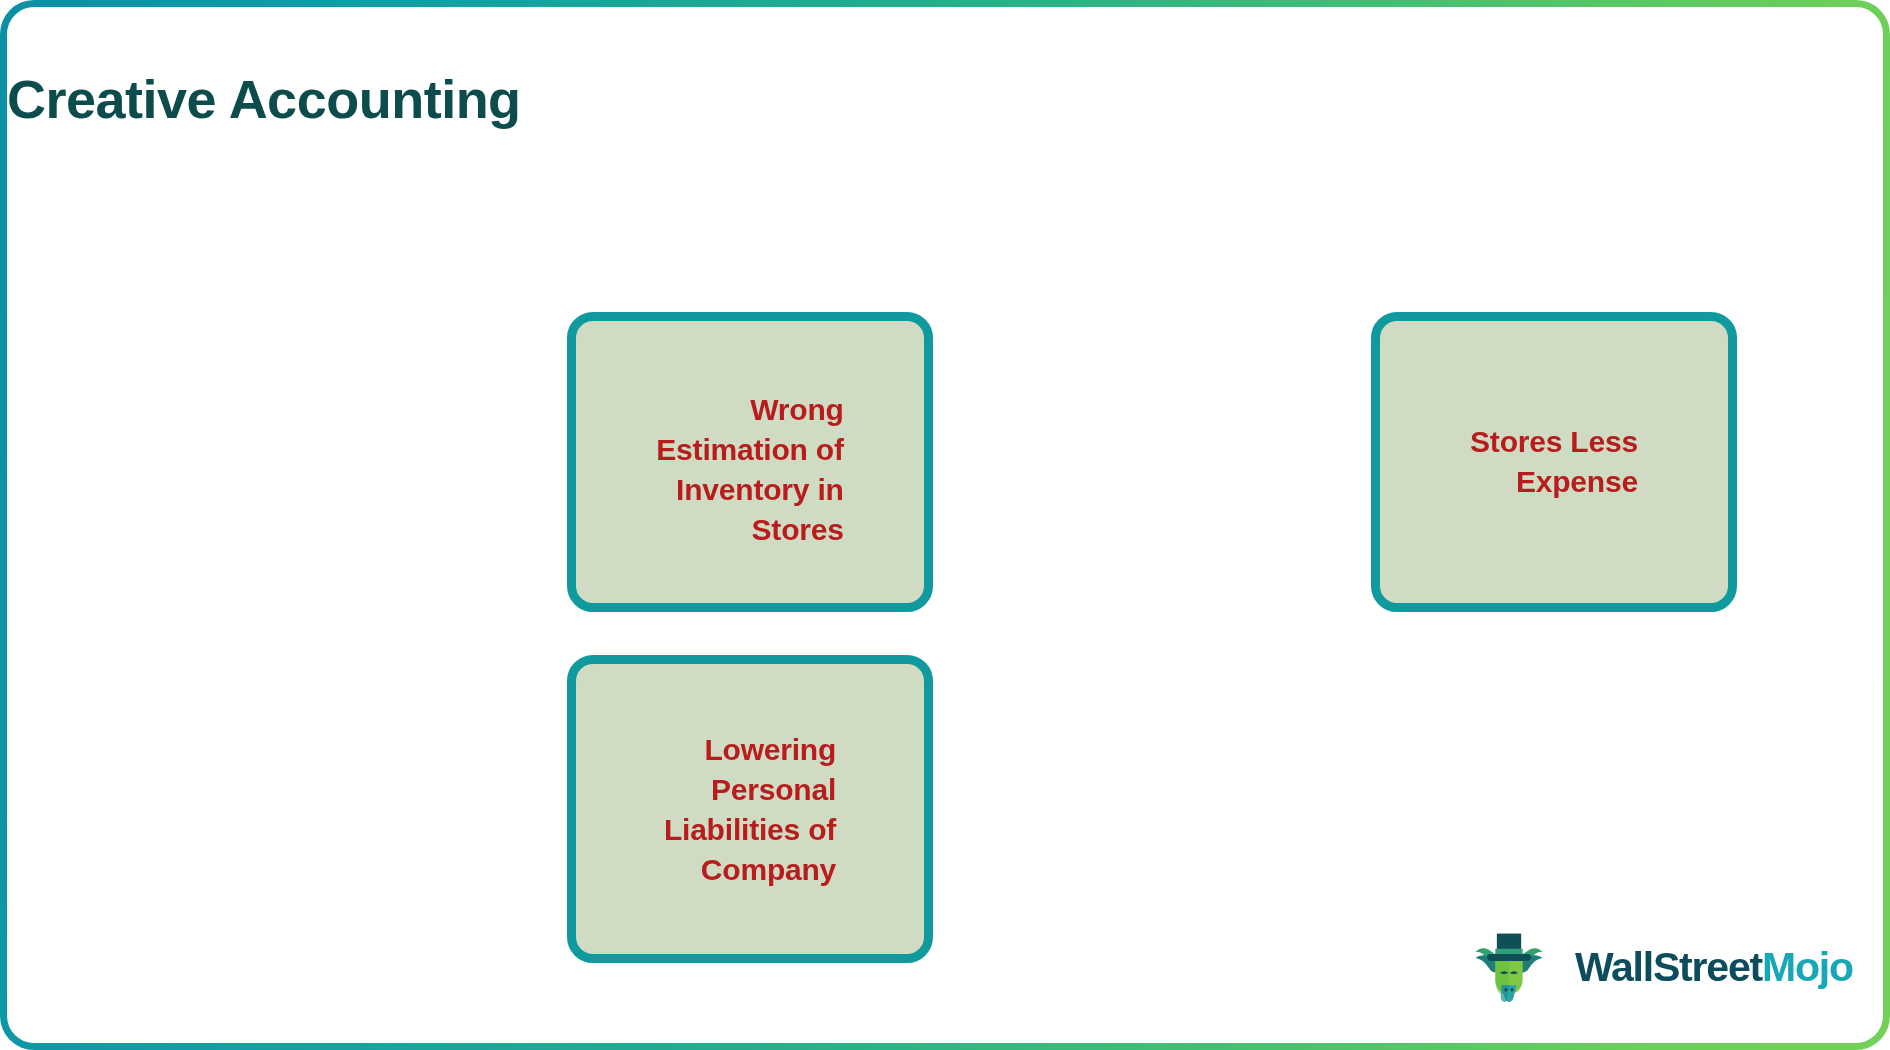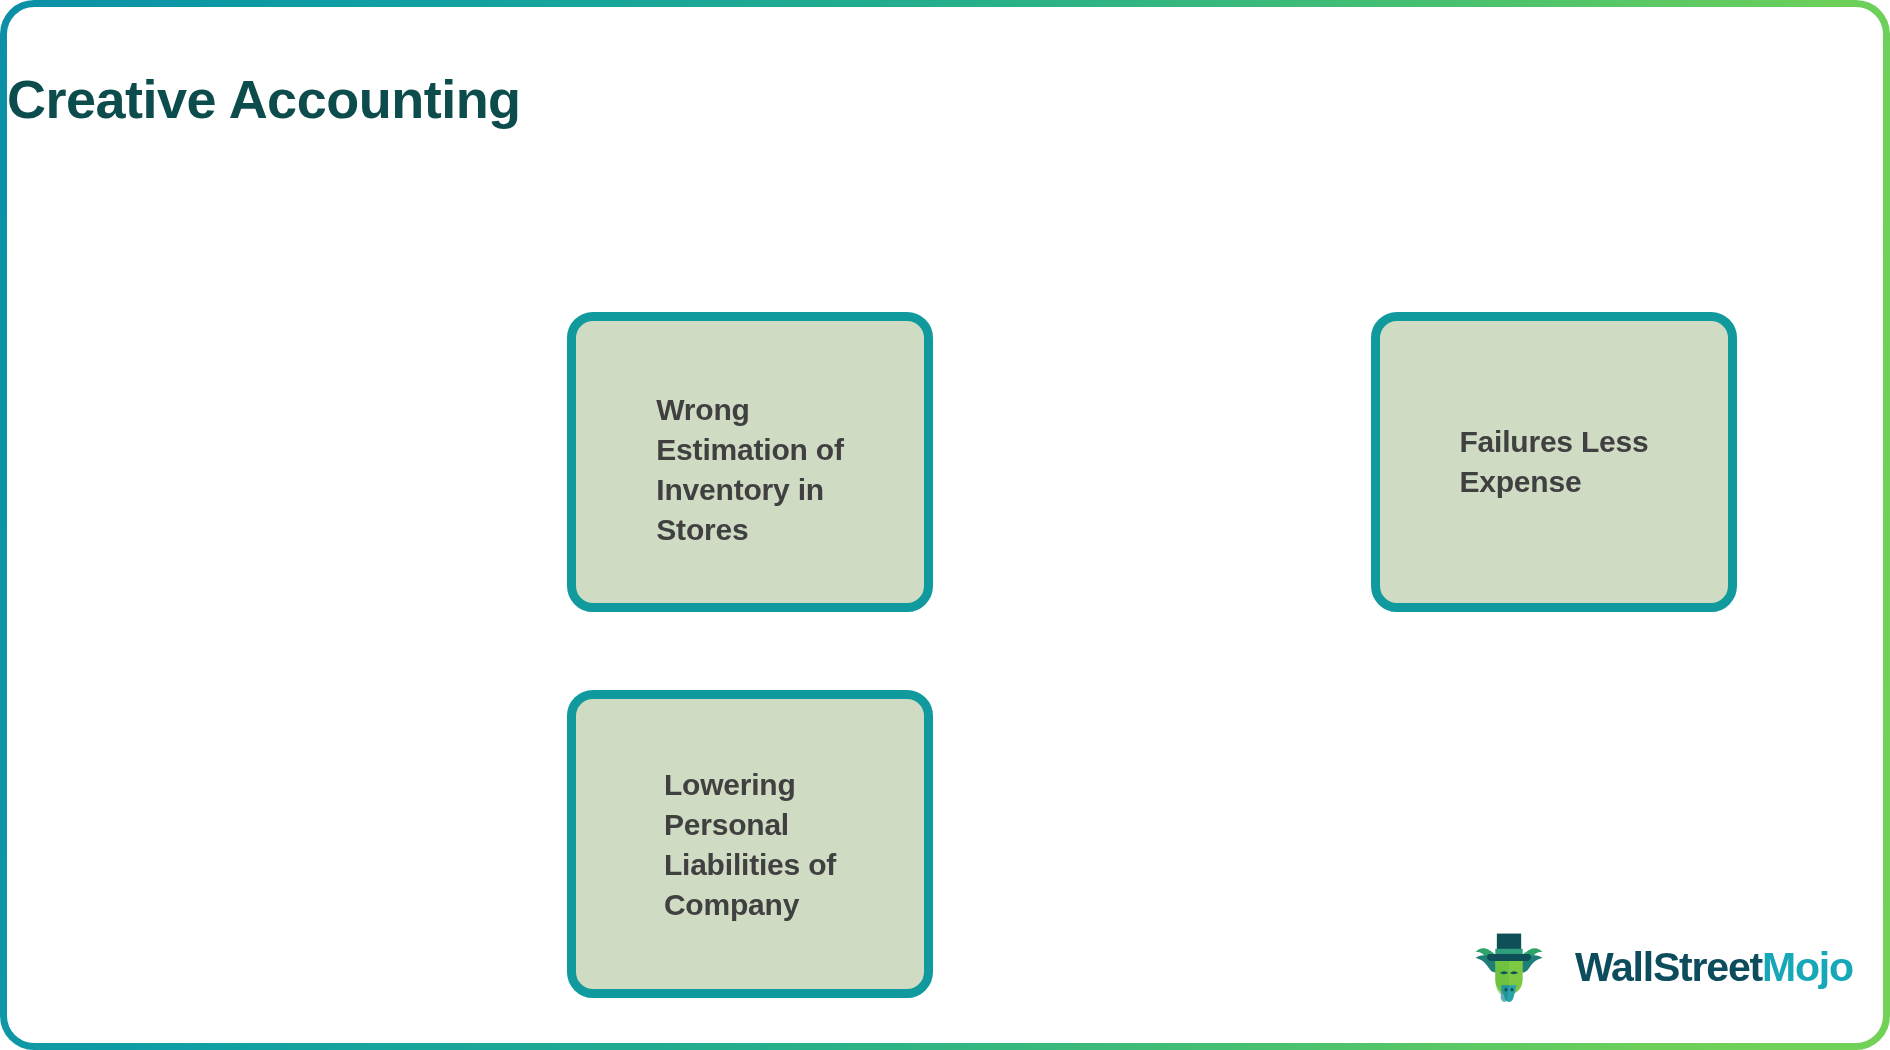--- a/index.html
+++ b/index.html
@@ -48,34 +48,34 @@
     border: 9px solid #109a9e;
     border-radius: 26px;
     display: flex;
     justify-content: center;
     padding: 0 16px;
   }
   .card-text {
     font-size: 30px;
     font-weight: bold;
     line-height: 1.33;
-    color: #404040;
-    text-align: left;
+    color: #b91c1c;
+    text-align: right;
     letter-spacing: -0.2px;
     white-space: pre-line;
   }
   .align-center { align-items: center; }
   .align-top    { align-items: flex-start; }
 
   
   #card-0 { left: 560px;  top: 305px;  width: 366px; height: 300px; }
   #card-1 { left: 960px;  top: 305px;  width: 366px; height: 300px; }
   #card-2 { left: 1364px; top: 305px;  width: 366px; height: 300px; }
   #card-3 { left: 158px;  top: 648px;  width: 366px; height: 308px; }
-  #card-4 { left: 560px;  top: 648px;  width: 366px; height: 308px; margin-top: 35px; }
+  #card-4 { left: 560px;  top: 648px;  width: 366px; height: 308px; }
   #card-5 { left: 960px;  top: 648px;  width: 366px; height: 308px; }
 
   
   #card-0 .card-text { padding-top: 16px; }
   #card-1 .card-text { padding-top: 14px; }
   #card-2 .card-text { padding-top: 0px; }
   #card-3 .card-text { padding-top: 10px; }
   #card-4 .card-text { padding-top: 2px; }
   #card-5 .card-text { padding-top: 48px; }
 
@@ -108,21 +108,21 @@
 
   <div class="card align-center" id="card-0">
     <div class="card-text">Wrong
 Estimation of
 Inventory in
 Stores</div>
   </div>
 
 
   <div class="card align-center" id="card-2">
-    <div class="card-text">Failures Less
+    <div class="card-text">Stores Less
 Expense</div>
   </div>
 
 
   <div class="card align-center" id="card-4">
     <div class="card-text">Lowering
 Personal
 Liabilities of
 Company</div>
   </div>

